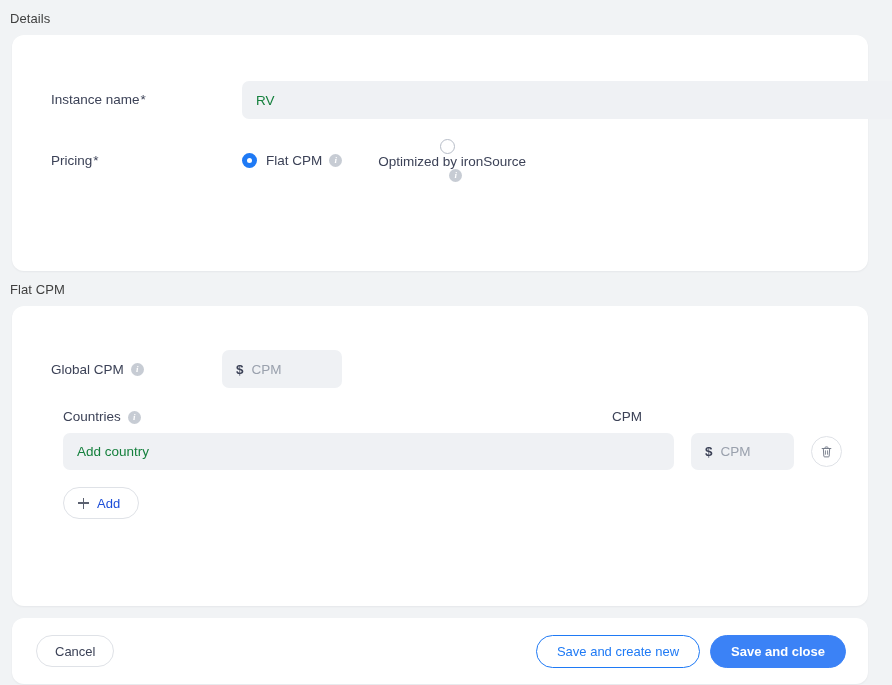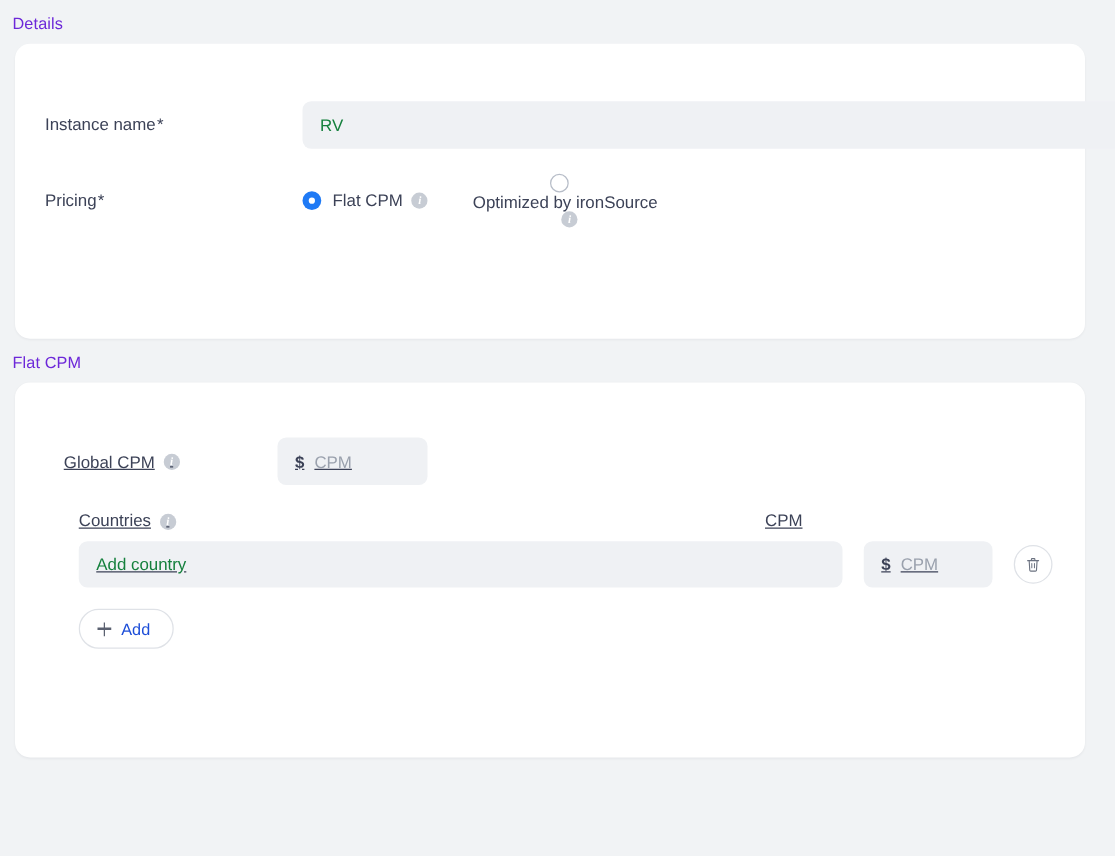--- a/index.html
+++ b/index.html
@@ -20,21 +20,21 @@
 
   .page {
     position: relative;
     width: 892px;
     height: 685px;
     padding: 0;
   }
 
   .section-title {
     font-size: 13px;
-    color: #6d28d9;
+    color: #404040;
     padding: 11px 0 9px 10px;
     letter-spacing: 0.1px;
   }
 
   .card {
     background: #ffffff;
     border-radius: 12px;
     margin: 0 24px 0 12px;
     box-shadow: 0 1px 2px rgba(16,24,40,0.05);
   }
@@ -47,21 +47,21 @@
 
   .form-row {
     display: flex;
     align-items: center;
     margin-bottom: 20px;
   }
   .form-row:last-child { margin-bottom: 0; }
 
   .row-label {
     width: 230px;
-    padding-left: 24px;
+    padding-left: 39px;
     font-size: 13.5px;
     color: #3c4257;
     flex: none;
     line-height: 18px;
   }
   .req {
     color: #3c4257;
     font-size: 13.5px;
     padding-left: 1px;
   }
@@ -172,21 +172,20 @@
     cursor: pointer;
     line-height: 1;
     font-style: italic;
   }
 
   
   .card-cpm {
     height: 300px;
     padding: 0;
     position: relative;
-    text-decoration: underline;
   }
 
   .gcpm-row {
     display: flex;
     align-items: center;
     padding-top: 44px;
   }
   .gcpm-label {
     width: 210px;
     padding-left: 39px;
@@ -427,14 +426,20 @@
       </div>
 
       <button class="add-btn">
         <span class="plus"></span>
         <span>Add</span>
       </button>
 
     </div>
   </div>
 
+  <div class="card card-footer">
+    <button class="btn btn-cancel">Cancel</button>
+    <div class="spacer"></div>
+    <button class="btn btn-outline-blue">Save and create new</button>
+    <button class="btn btn-primary">Save and close</button>
+  </div>
 
 </div>
 
 </body></html>

